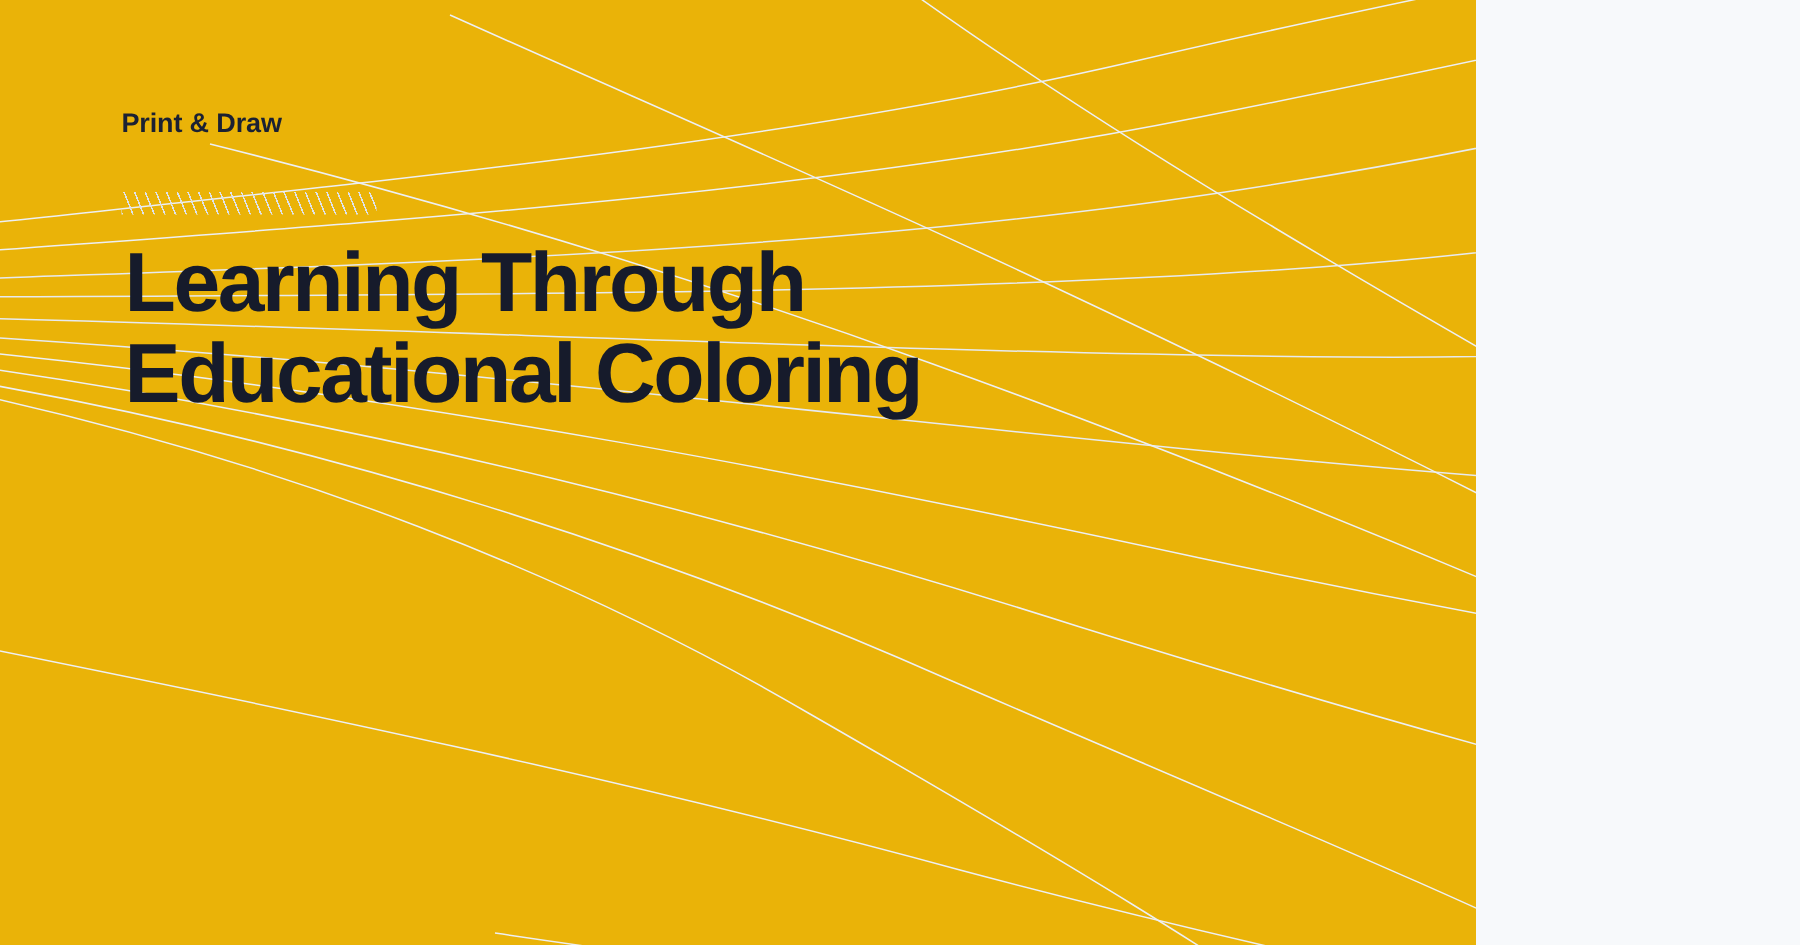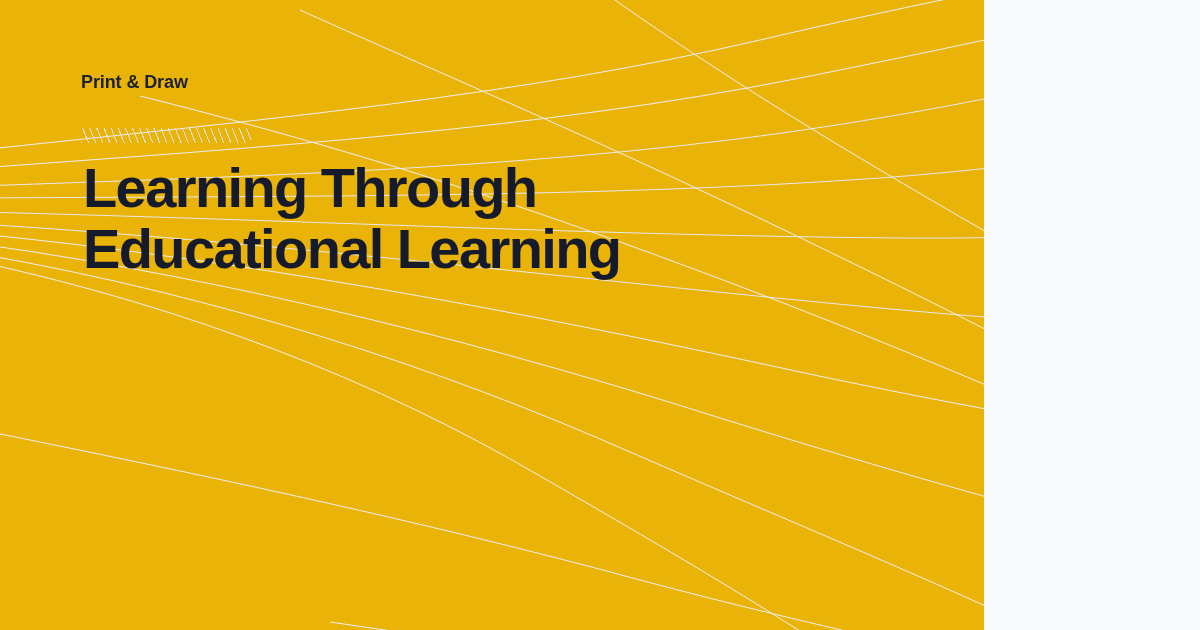--- a/index.html
+++ b/index.html
@@ -120,17 +120,17 @@
   </svg>
 
   <div class="content">
 
     <div class="eyebrow">Print &amp; Draw</div>
 
     <div class="hatch"></div>
 
     <h1 class="headline">
       <span class="hl-line">Learning Through</span>
-      <span class="hl-line">Educational Learning</span>
+      <span class="hl-line">Educational Coloring</span>
     </h1>
 
   </div>
 </div>
 
 </body></html>

